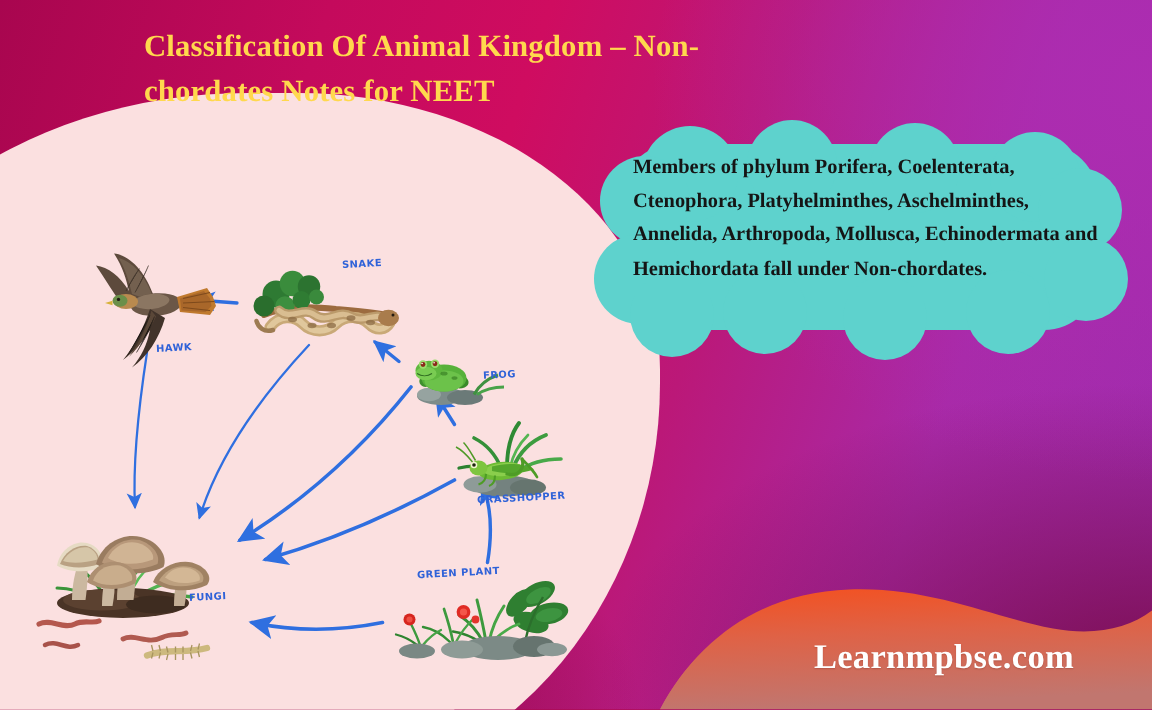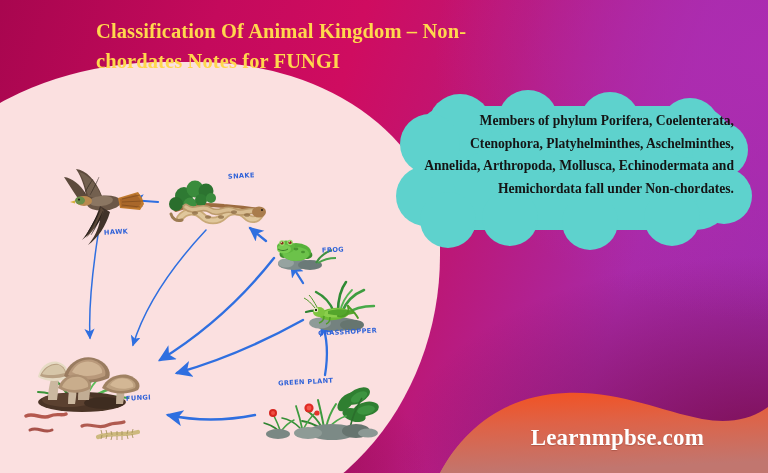--- a/index.html
+++ b/index.html
@@ -57,24 +57,23 @@
     font-size:20.5px;
     font-weight:bold;
     line-height:1.48;
     letter-spacing:.1px;
     z-index:40;
   }
 
   
   .callout-wrap {
     position:absolute;
-    left:400px; top:92px;
+    left:400px; top:82px;
     width:348px; height:152px;
     z-index:30;
-    text-align:right;
   }
   .callout-wrap svg { display:block; width:100%; height:100%; overflow:visible; }
   .callout-text {
     position:absolute;
     left:22px; top:18px;
     width:312px;
     color:#151515;
     font-size:13.6px;
     font-weight:bold;
     line-height:1.66;
@@ -83,21 +82,21 @@
   
   .wave-wrap {
     position:absolute;
     left:0; bottom:0;
     width:768px; height:104px;
     z-index:35;
   }
   .wave-wrap svg { display:block; width:100%; height:100%; }
   .brand {
     position:absolute;
-    right:64px; bottom:22px;
+    right:52px; bottom:22px;
     color:#ffffff;
     font-size:23px;
     font-weight:bold;
     letter-spacing:.2px;
     z-index:38;
     text-shadow:0 1px 1px rgba(90,20,10,.25);
   }
 
   
   .web { position:absolute; left:0; top:0; width:440px; height:473px; z-index:20; }
@@ -122,21 +121,21 @@
 <div id="stage">
 
   <div class="bg-grad"></div>
   <div class="bg-dark-bl"></div>
 
   <div class="pink-blob"></div>
   <div class="pink-blob-2"></div>
 
   <div class="title">
     <div>Classification Of Animal Kingdom – Non-</div>
-    <div>chordates Notes for FUNGI</div>
+    <div>chordates Notes for NEET</div>
   </div>
 
   <div class="web">
 
     <svg width="440" height="473" viewBox="0 0 440 473">
       <defs>
         <marker id="ah" markerWidth="7" markerHeight="7" refX="5.6" refY="3" orient="auto">
           <path d="M0,0 L6.4,3 L0,6 L1.6,3 Z" fill="#2f6fe0"></path>
         </marker>
         <marker id="ahT" markerWidth="8" markerHeight="8" refX="6.2" refY="3.4" orient="auto">

